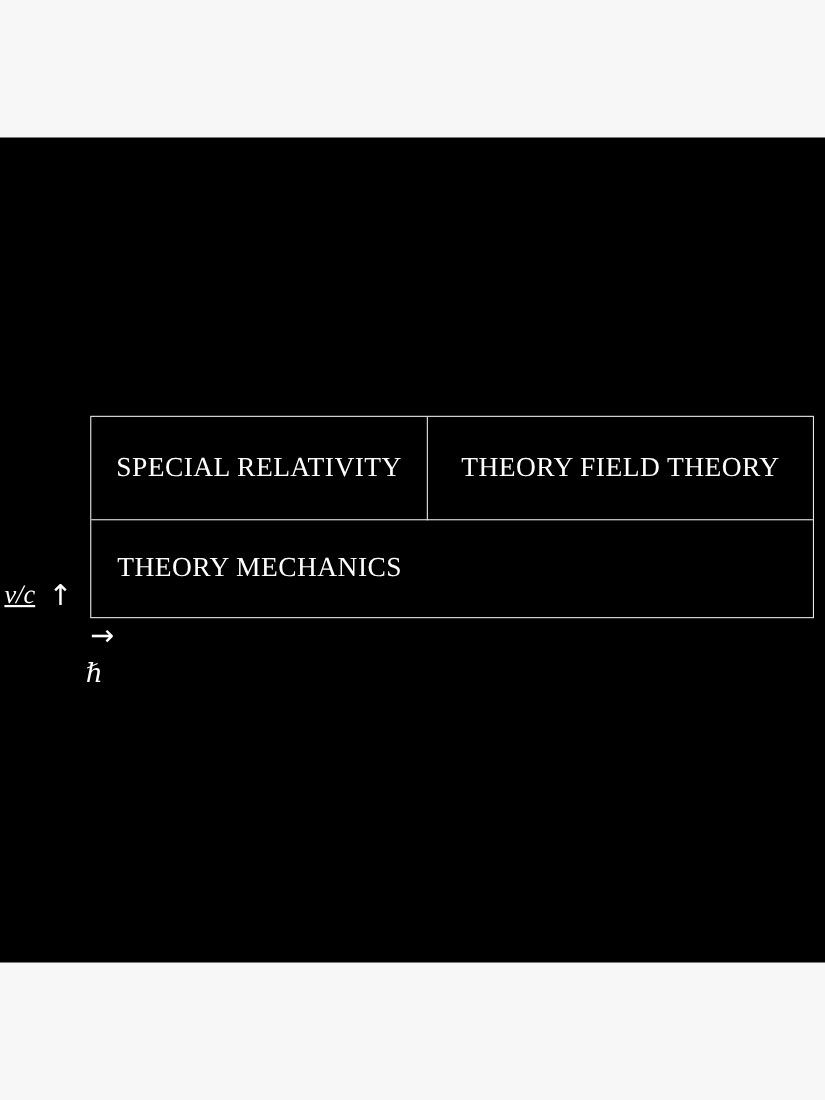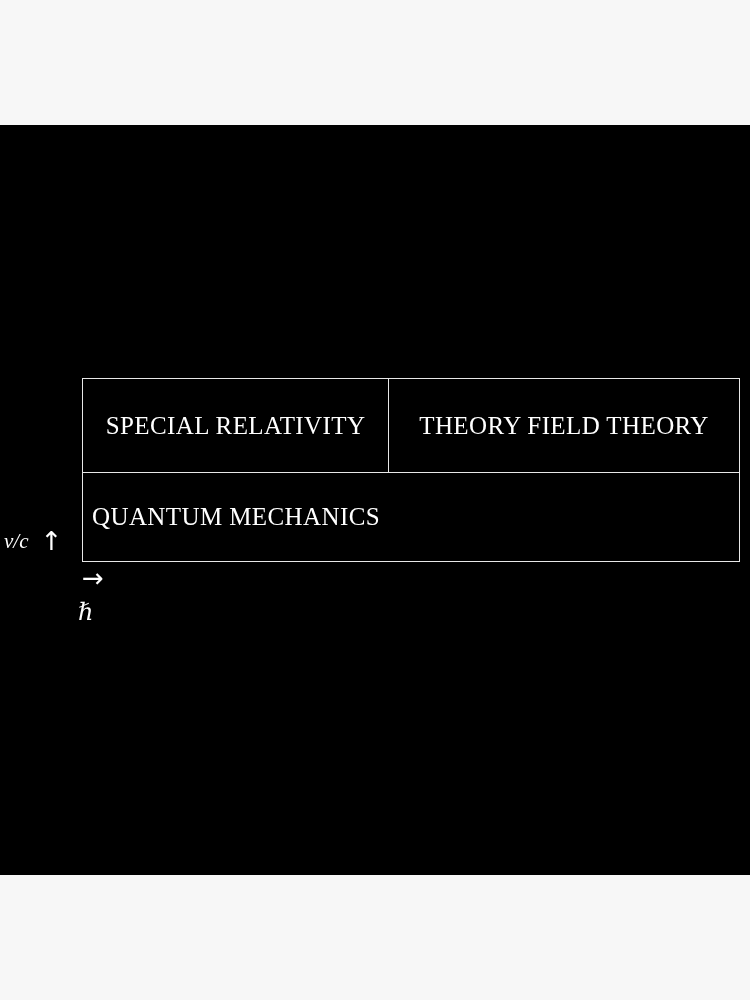--- a/index.html
+++ b/index.html
@@ -66,23 +66,24 @@
     left: 4px;
     top: 403px;           
     display: flex;
     align-items: center;
     gap: 12px;
     z-index: 4;
   }
 
   #y-axis-label {
     color: #ffffff;
-    font-size: 21px;
+    font-size: 24px;
     font-style: italic;
     font-family: "Liberation Serif", "DejaVu Serif", serif;
+    text-decoration: underline;
   }
 
   #y-axis-arrow {
     color: #ffffff;
     font-size: 26px;
     line-height: 1;
     font-family: "DejaVu Sans", sans-serif;
   }
 
   #x-axis-group {
@@ -140,21 +141,21 @@
       <div class="qcell col-left row-top">
         <span>SPECIAL RELATIVITY</span>
       </div>
 
       <div class="qcell row-top">
         <span>THEORY FIELD THEORY</span>
       </div>
 
 
       <div class="qcell">
-        <span>QUANTUM MECHANICS</span>
+        <span>THEORY MECHANICS</span>
       </div>
 
     </div>
 
     <div id="y-axis-group">
       <span id="y-axis-label">v/c</span>
       <span id="y-axis-arrow">↑</span>
     </div>
 
     <div id="x-axis-group">

